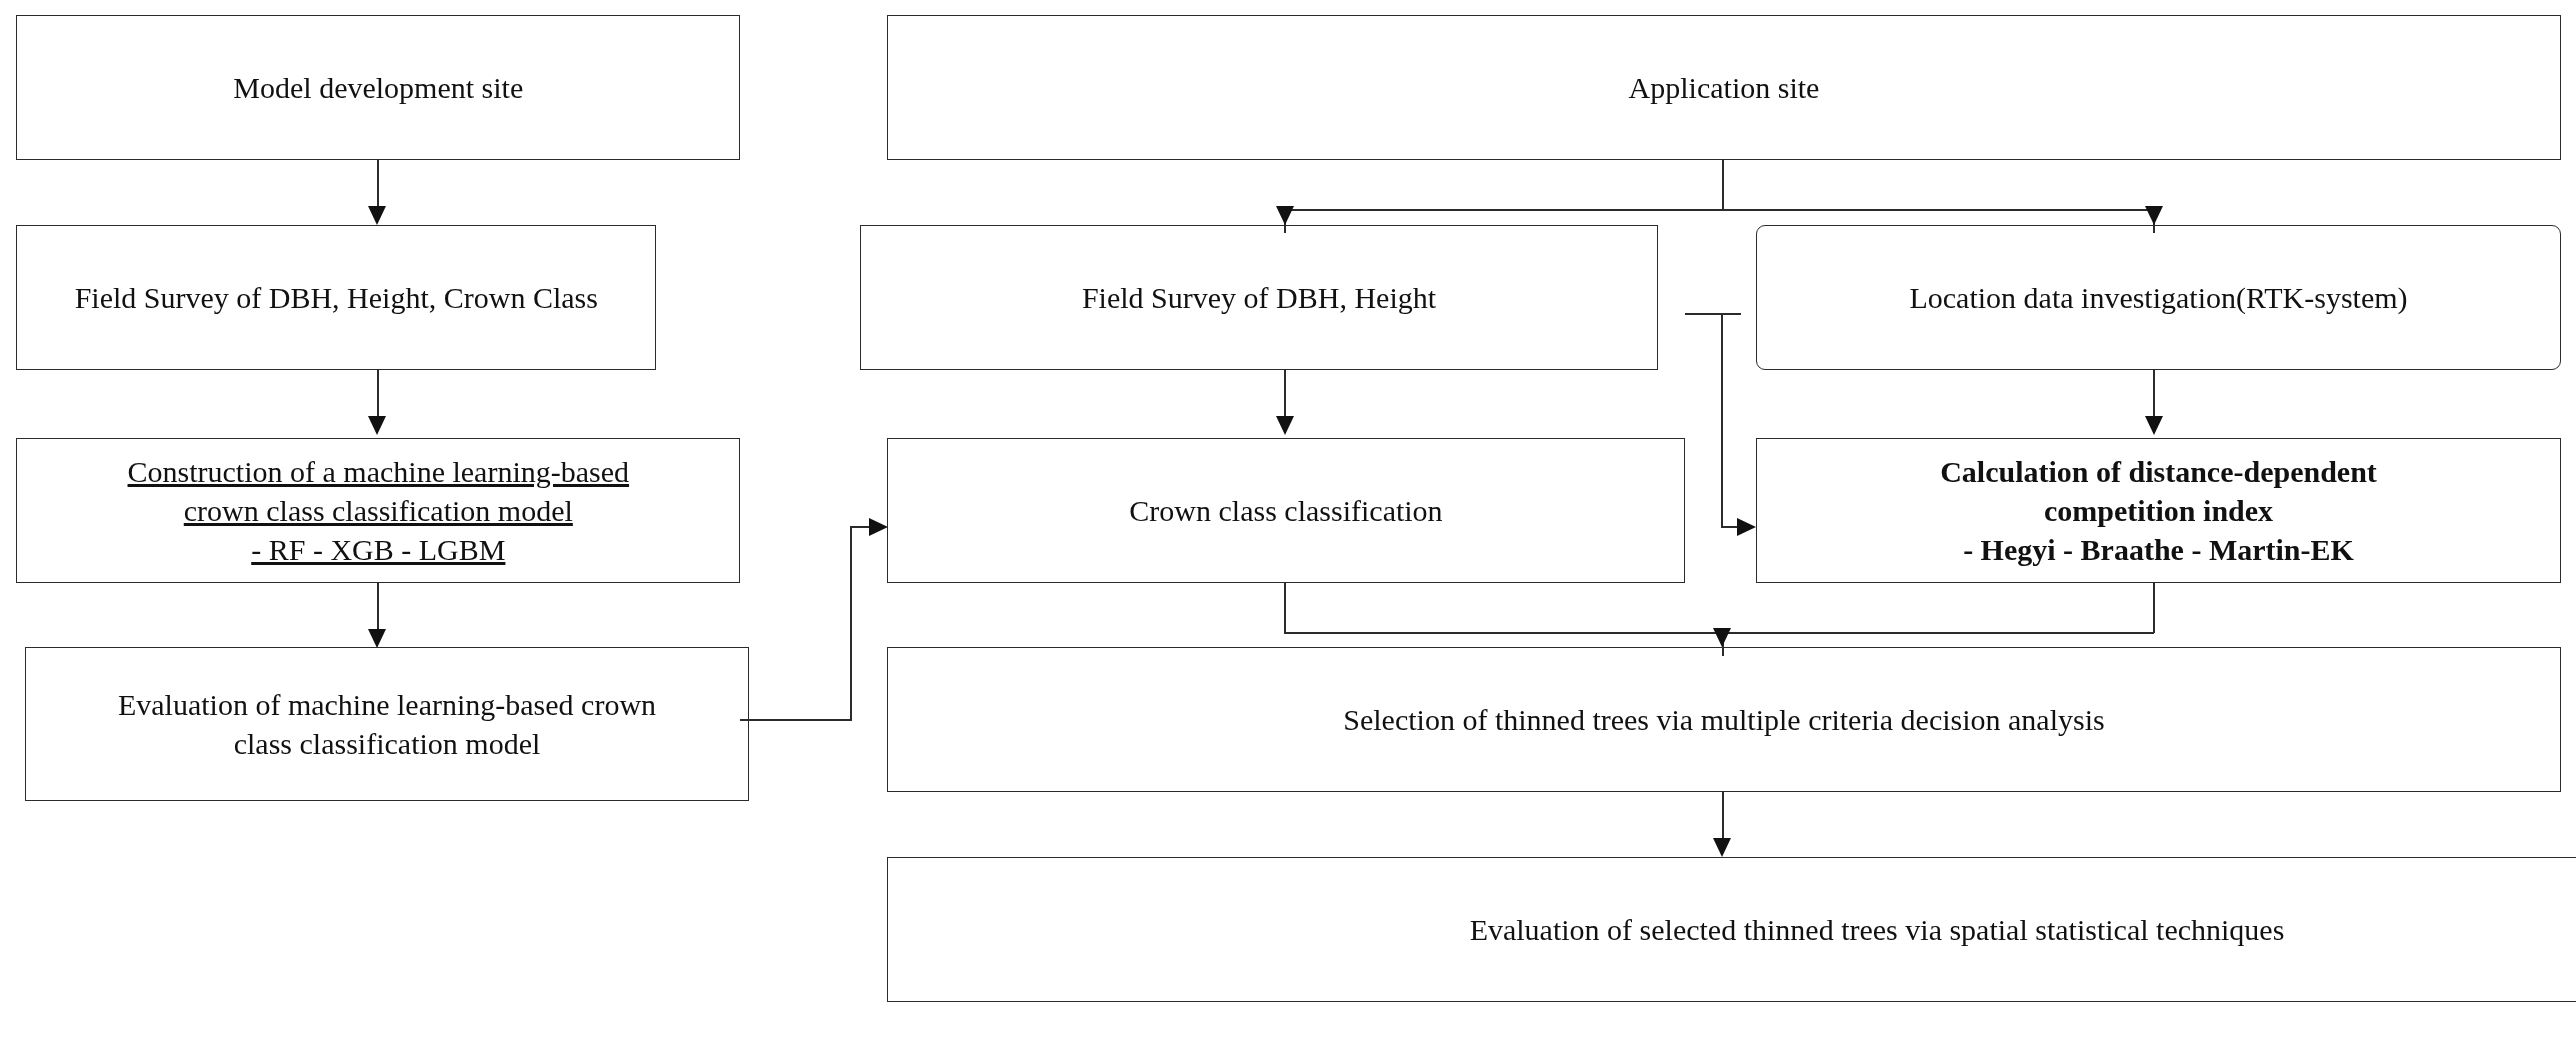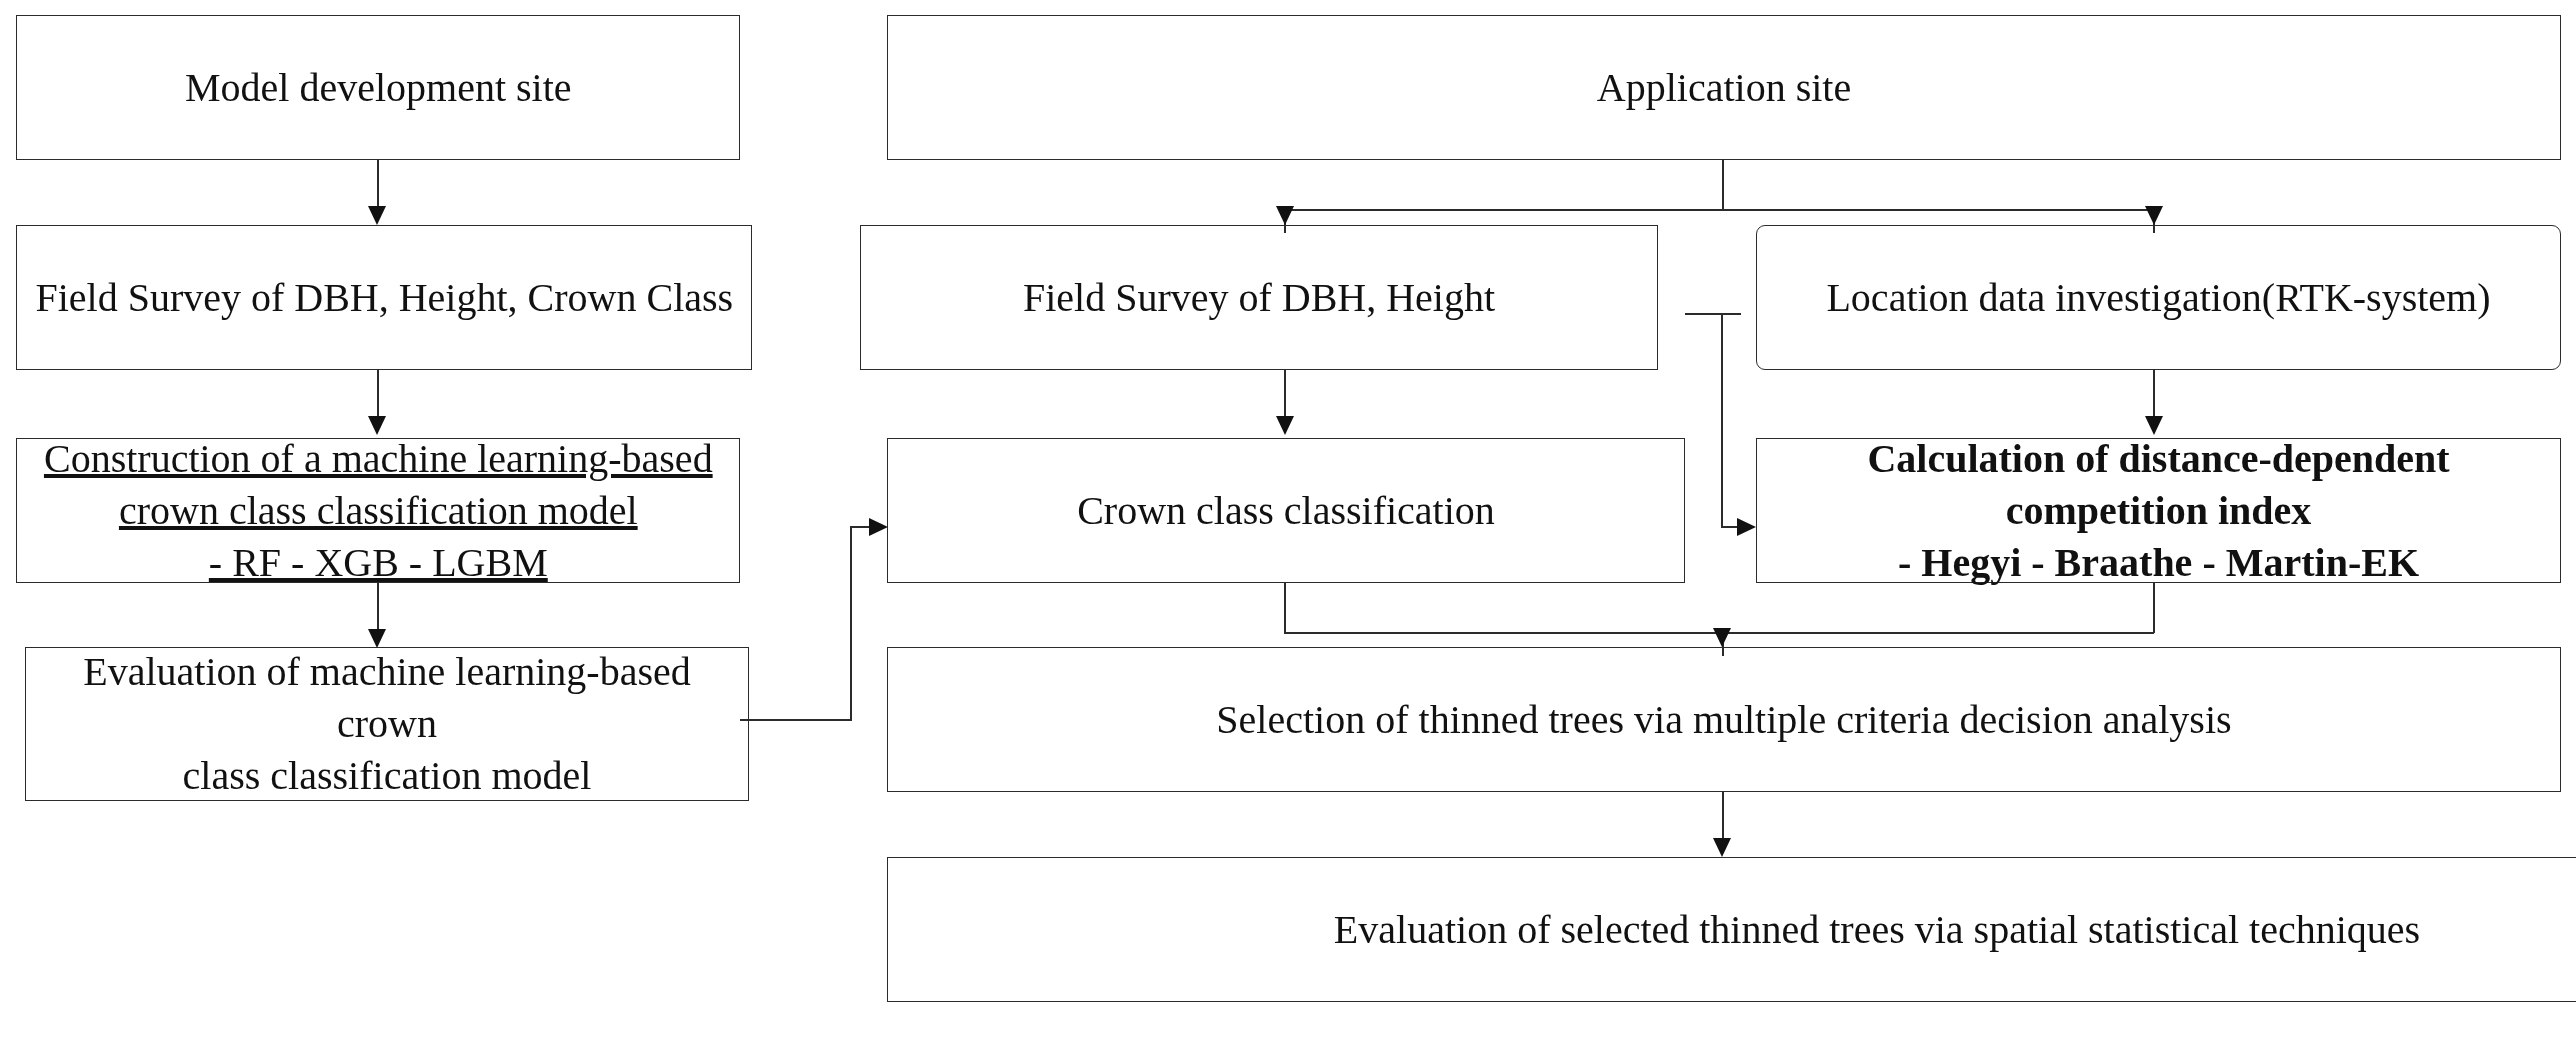--- a/index.html
+++ b/index.html
@@ -19,21 +19,21 @@
   .node {
     position: absolute;
     box-sizing: border-box;
     border: 1.5px solid #2b2b2b;
     background: #ffffff;
     display: flex;
     align-items: center;
     justify-content: center;
     text-align: center;
     color: #111111;
-    font-size: 40px;
+    font-size: 30px;
     line-height: 1.30;
     padding: 4.5px 10.4px;
   }
   .node .txt {
     display: block;
     width: 100%;
     white-space: pre-line;
   }
   
   .vline {
@@ -65,21 +65,21 @@
 </style>
 </head>
 <body>
 
 <div id="canvas">
 
   <div class="node" style="left:16.3px; top:15px; width:724px; height:145px;">
     <span class="txt">Model development site</span>
   </div>
 
-  <div class="node" style="left:16.3px; top:225px; width:736px; height:145px;">
+  <div class="node" style="left:16.3px; top:225px; width:640px; height:145px;">
     <span class="txt">Field Survey of DBH, Height, Crown Class</span>
   </div>
 
   <div class="node" style="left:16.3px; top:438px; width:724px; height:145px;text-decoration:underline;">
     <span class="txt">Construction of a machine learning-based
 crown class classification model
 - RF   - XGB   - LGBM</span>
   </div>
 
   <div class="node" style="left:25px; top:647px; width:724px; height:154px;">

